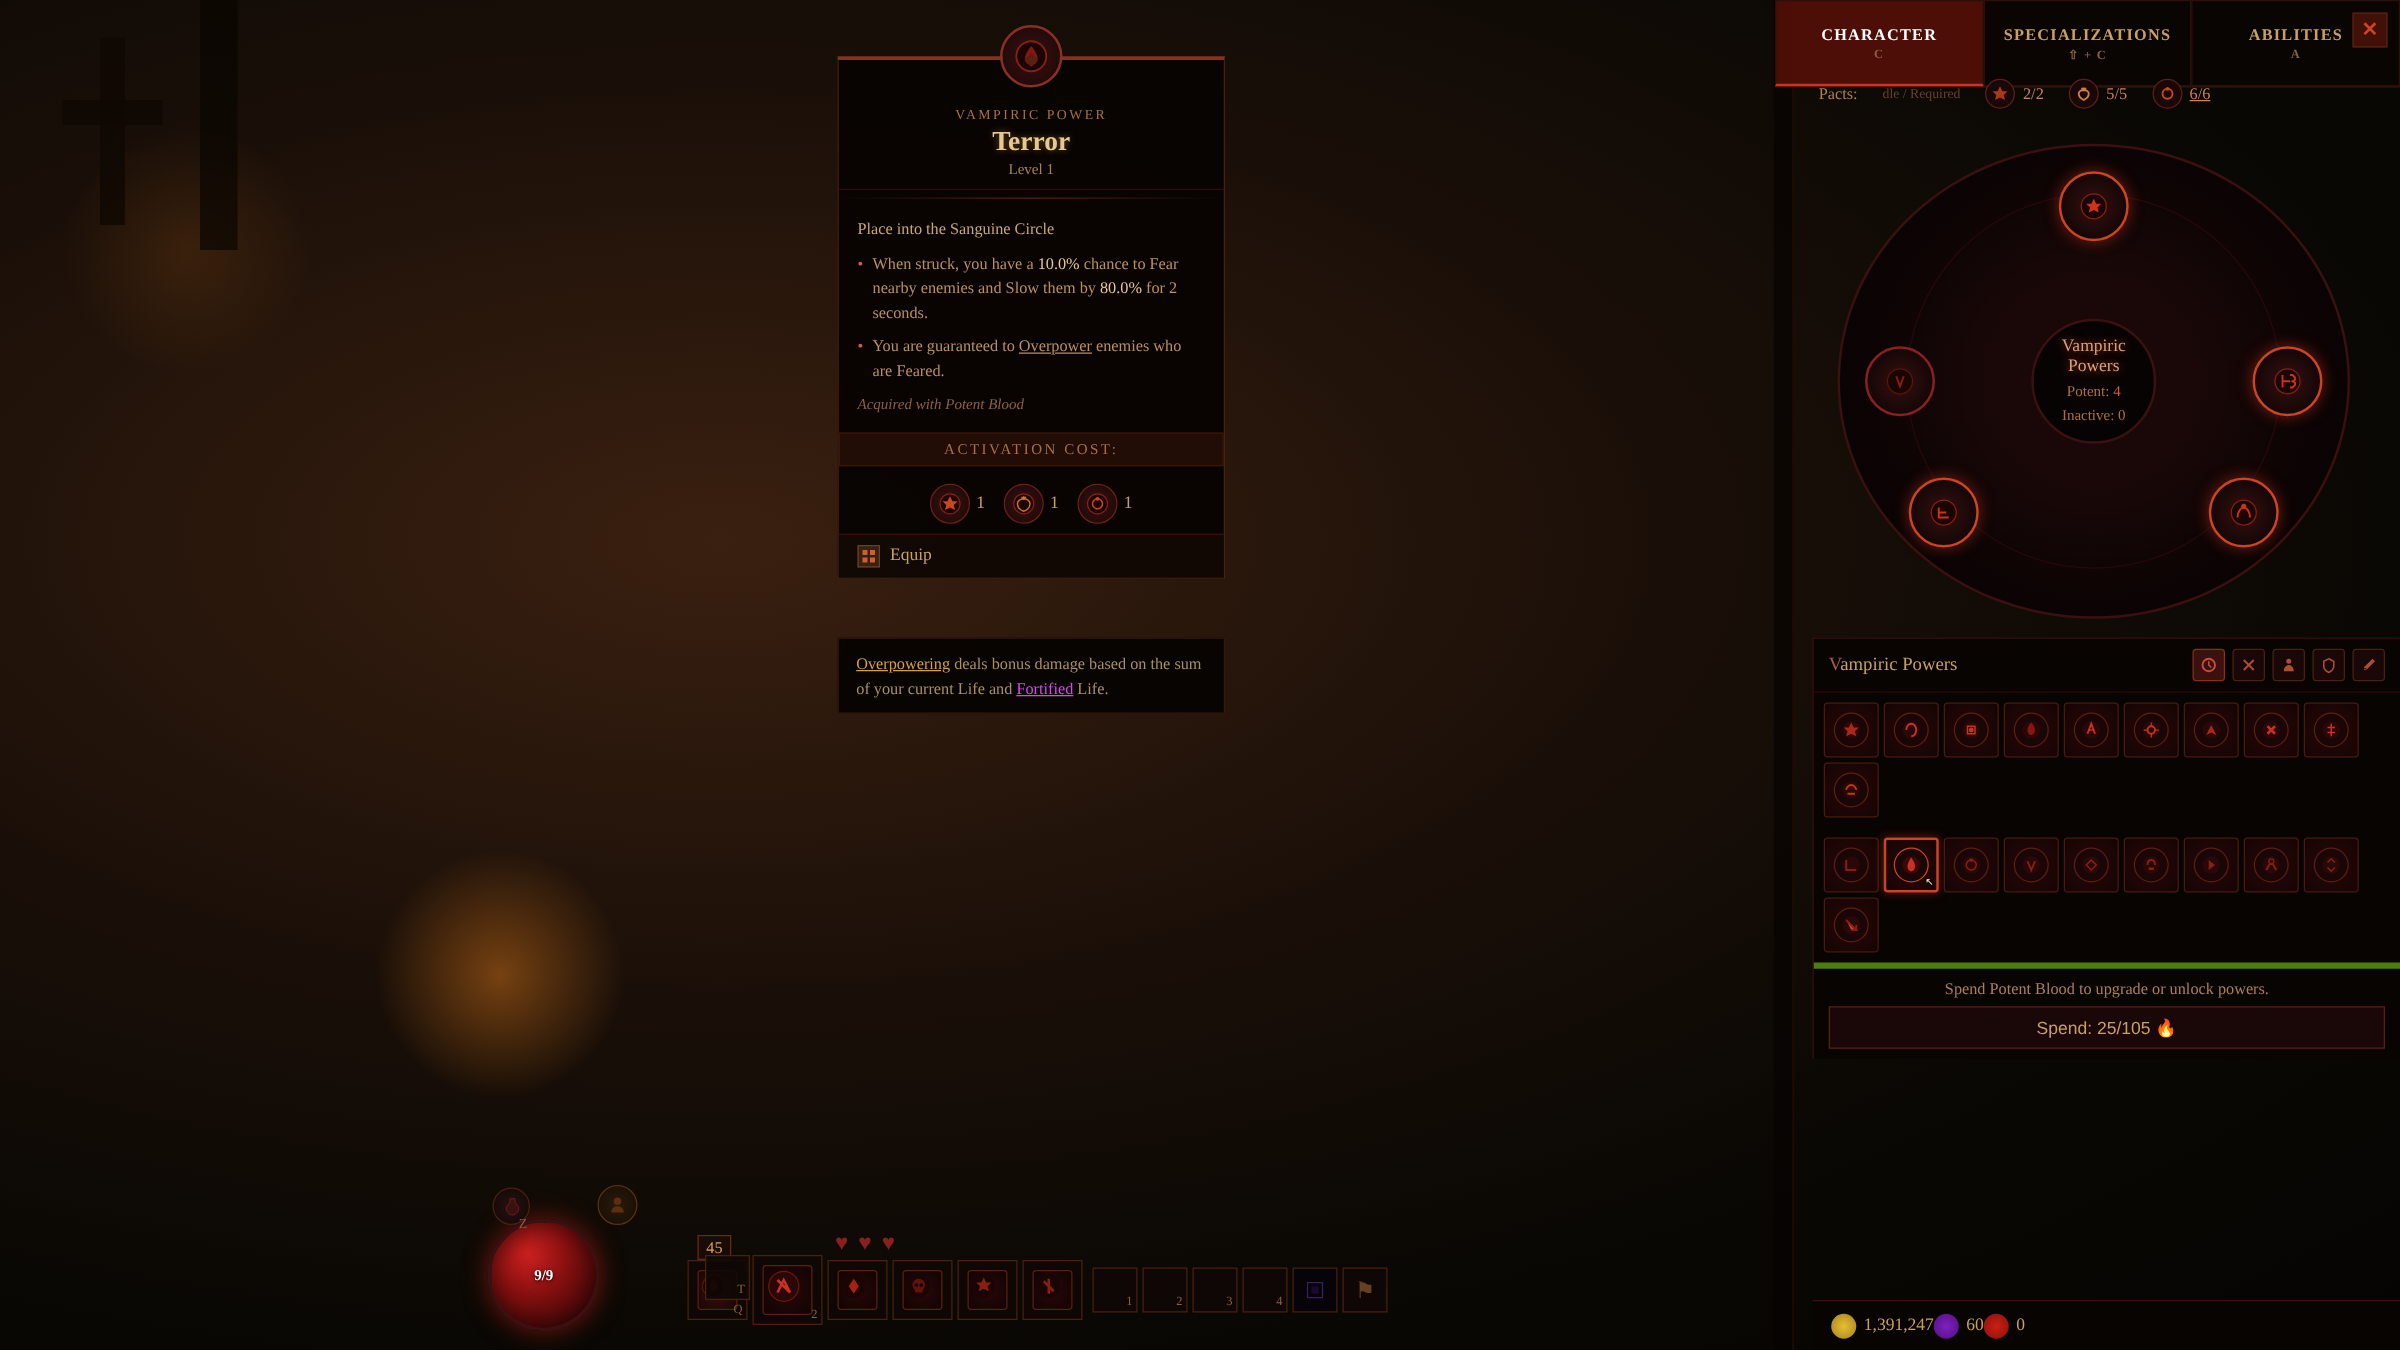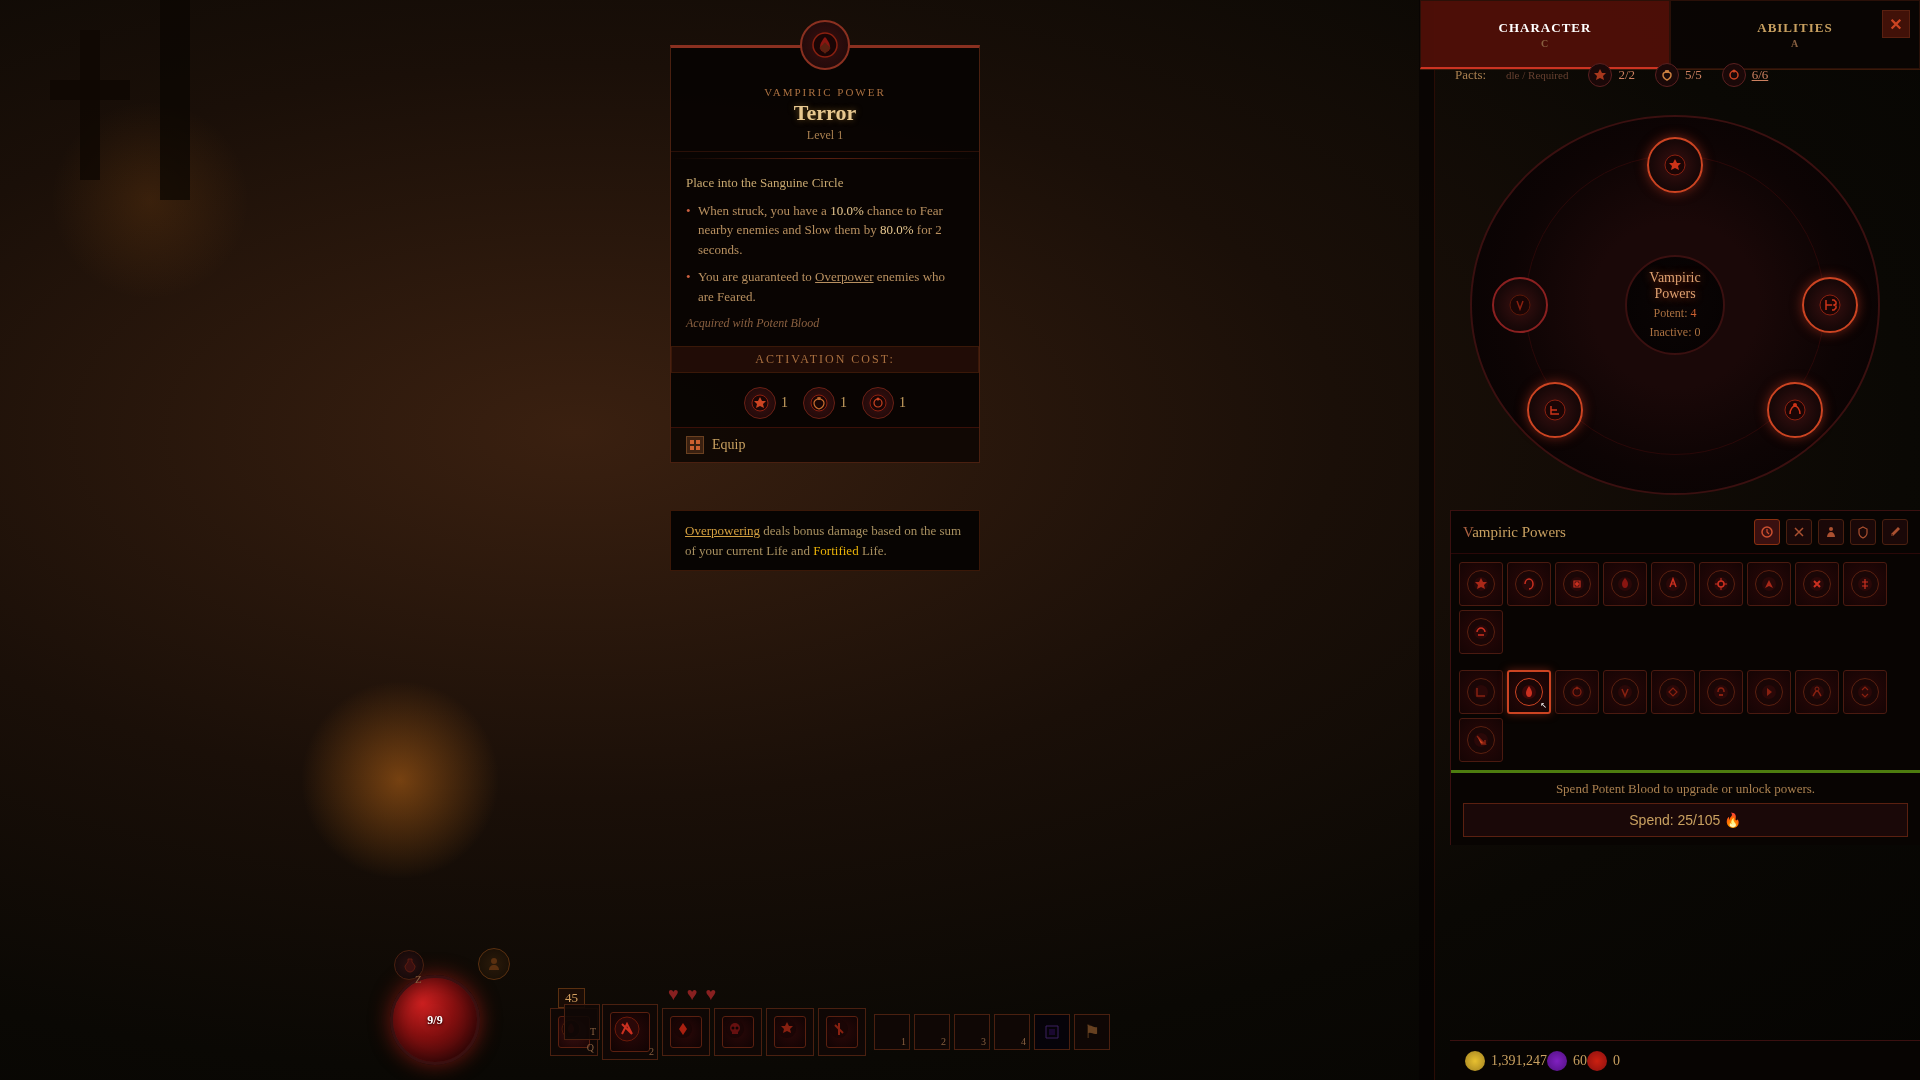--- a/index.html
+++ b/index.html
@@ -338,21 +338,22 @@
       color: #a89060;
       line-height: 1.5;
     }
 
     .overpower-link {
       color: #d4a040;
       text-decoration: underline;
     }
 
     .fortified-link {
-      color: #eab308;
+      color: #d946ef;
+      text-decoration: underline;
     }
 
     
     #vp-panel {
       position: absolute;
       top: 510px;
       right: 0;
       width: 470px;
       background: rgba(8,4,2,0.97);
       border-left: 1px solid #3a1010;
@@ -432,21 +433,21 @@
     .vp-power-inner svg {
       width: 18px;
       height: 18px;
       fill: #cc4422;
     }
 
     
     .vp-spend-section {
       padding: 8px 12px;
       text-align: center;
-      border-top: 3px solid #4d7c0f;
+      border-top: 5px solid #4d7c0f;
       color: #aa8050;
       font-size: 13px;
     }
 
     .spend-btn {
       display: flex;
       align-items: center;
       justify-content: center;
       gap: 8px;
       background: #1a0808;
@@ -698,20 +699,24 @@
 
   <div style="position:absolute; top:0; left:160px; width:30px; height:200px; background:rgba(10,5,2,0.7);"></div>
 </div>
 
 <div id="right-bracket"></div>
 
 <div id="top-nav">
   <div class="nav-tab active">
     <span>CHARACTER</span>
     <span class="shortcut">C</span>
+  </div>
+  <div class="nav-tab">
+    <span>SPECIALIZATIONS</span>
+    <span class="shortcut">⇧ + C</span>
   </div>
   <div class="nav-tab">
     <span>ABILITIES</span>
     <span class="shortcut">A</span>
   </div>
 </div>
 
 <div id="close-btn">
   <span>✕</span>
 </div>

